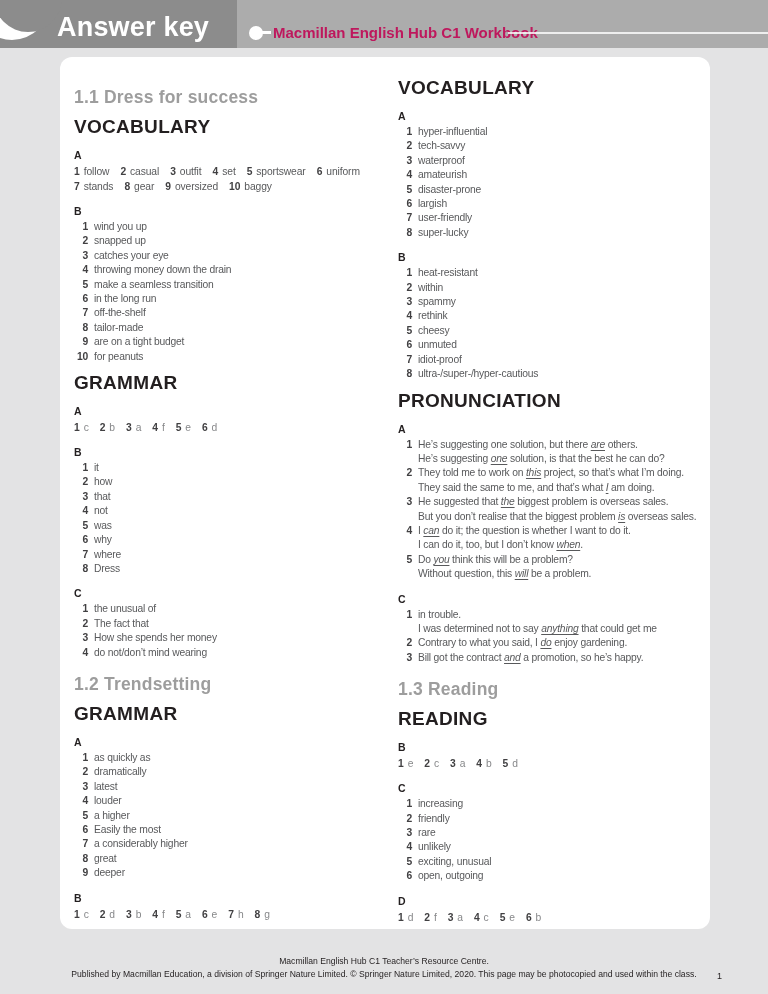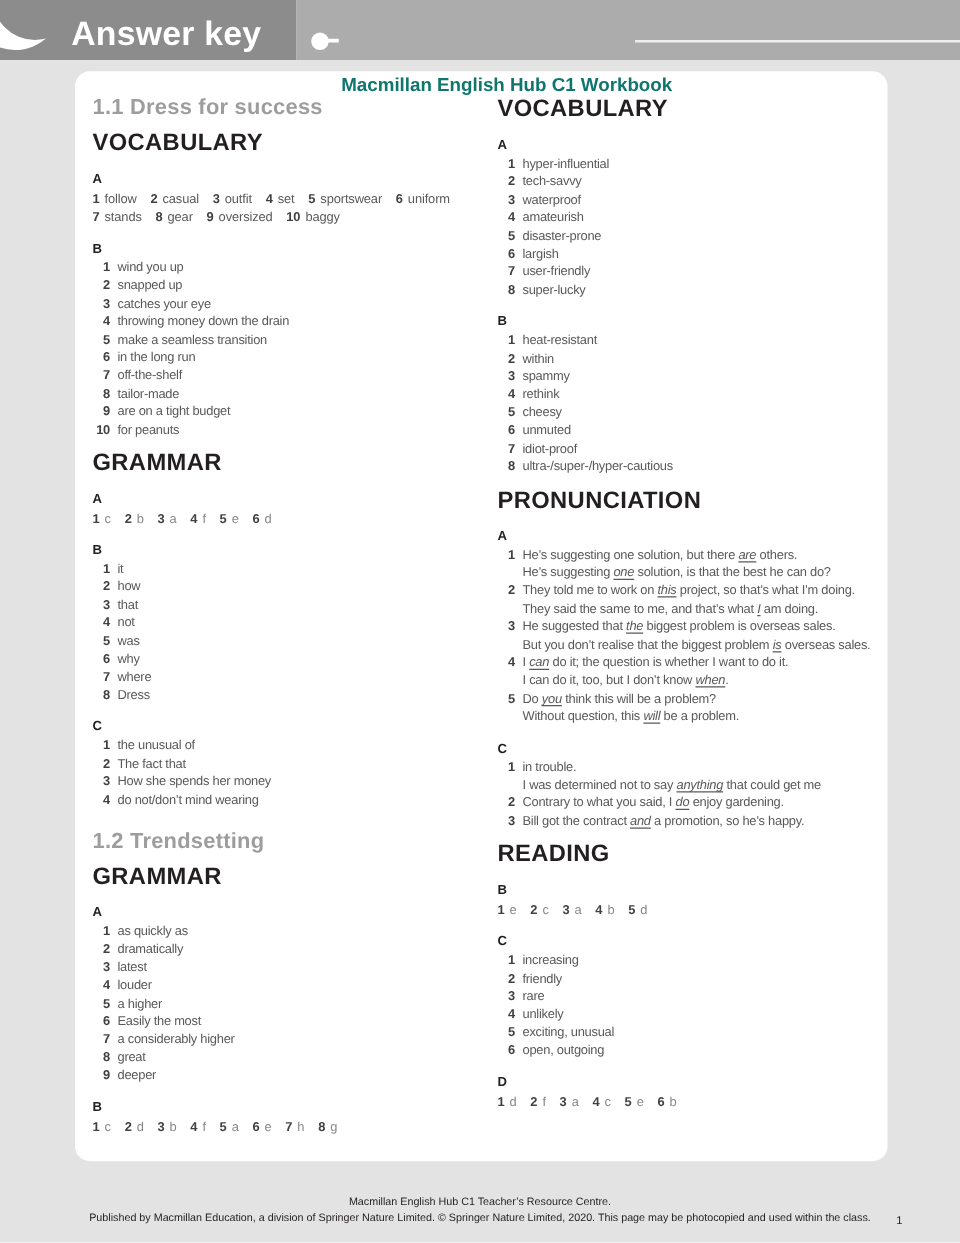--- a/index.html
+++ b/index.html
@@ -22,21 +22,21 @@
     position:absolute; left:237px; top:0; right:0; height:48px;
     background:#acacac;
   }
   .header-title {
     position:absolute; left:57px; top:12px;
     font-size:27px; font-weight:bold; color:#ffffff; letter-spacing:0.2px;
     z-index:3;
   }
   .header-sub {
     position:absolute; left:273px; top:24px;
-    font-size:15px; font-weight:bold; color:#0f766e; z-index:3;margin-top:36px;
+    font-size:15px; font-weight:bold; color:#be185d; z-index:3;
   }
   .bullet-dash {
     position:absolute; left:249px; top:26px; width:14px; height:14px;
     background:#ffffff; border-radius:50%; z-index:3;
   }
   .bullet-dash::after {
     content:""; position:absolute; left:13px; top:5px; width:9px; height:3px;
     background:#ffffff;
   }
   .header-rule {
@@ -54,21 +54,21 @@
     background:#ffffff; border-radius:12px; overflow:hidden;
   }
   .cols { display:flex; padding:12px 0 0 14px; }
   .col  { width:312px; }
   .col + .col { margin-left:12px; }
 
   .unit-title {
     color:#9d9d9d; font-size:17.5px; font-weight:bold;
     margin:14px 0 3px 0; letter-spacing:0.2px;
   }
-  .col > .unit-title:first-child, .unit-title.first { margin-top:6px; }
+  .col > .unit-title:first-child, .unit-title.first { margin-top:18px; }
   .group-heading {
     color:#231f20; font-size:19px; font-weight:bold;
     margin:8px 0 2px 0; letter-spacing:0.3px;
   }
   .letter {
     color:#231f20; font-size:10.5px; font-weight:bold;
     margin:11px 0 3px 0;
   }
 
   .ex-inline { font-size:10.3px; line-height:15px; color:#58595b; letter-spacing:-0.1px; }
@@ -389,20 +389,21 @@
               <div class="line">Contrary to what you said, I <u>do</u> enjoy gardening.</div>
             </span>
           </div>
           <div class="row">
             <span class="num">3</span>
             <span class="text">
               <div class="line">Bill got the contract <u>and</u> a promotion, so he’s happy.</div>
             </span>
           </div>
         </div>
+        <div class="unit-title">1.3 Reading</div>
         <div class="group-heading">READING</div>
         <div class="letter">B</div>
         <div class="ex-inline muted"><span class="pair"><span class="num">1</span><span class="ans">e</span></span><span class="pair"><span class="num">2</span><span class="ans">c</span></span><span class="pair"><span class="num">3</span><span class="ans">a</span></span><span class="pair"><span class="num">4</span><span class="ans">b</span></span><span class="pair"><span class="num">5</span><span class="ans">d</span></span></div>
         <div class="letter">C</div>
         <div class="ex-list">
           <div class="row">
             <span class="num">1</span>
             <span class="text">increasing</span>
           </div>
           <div class="row">

